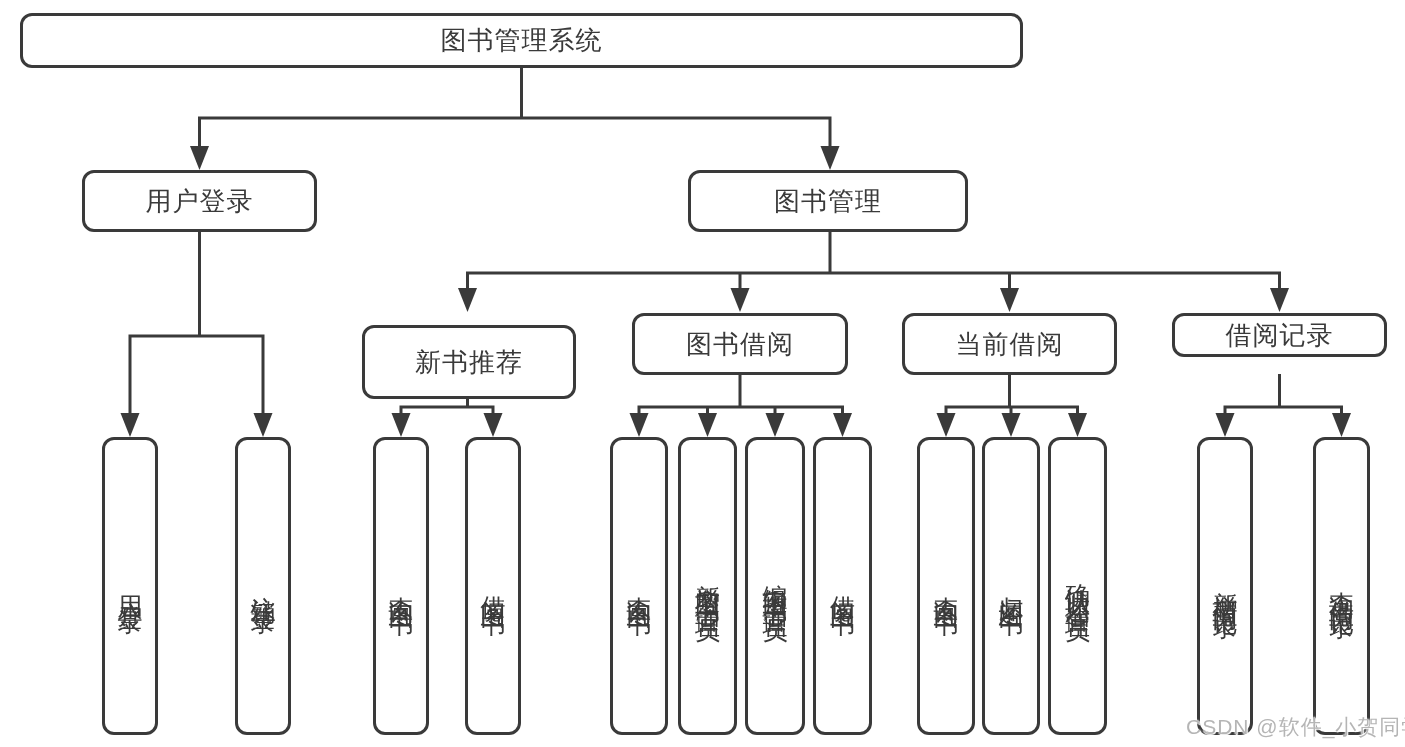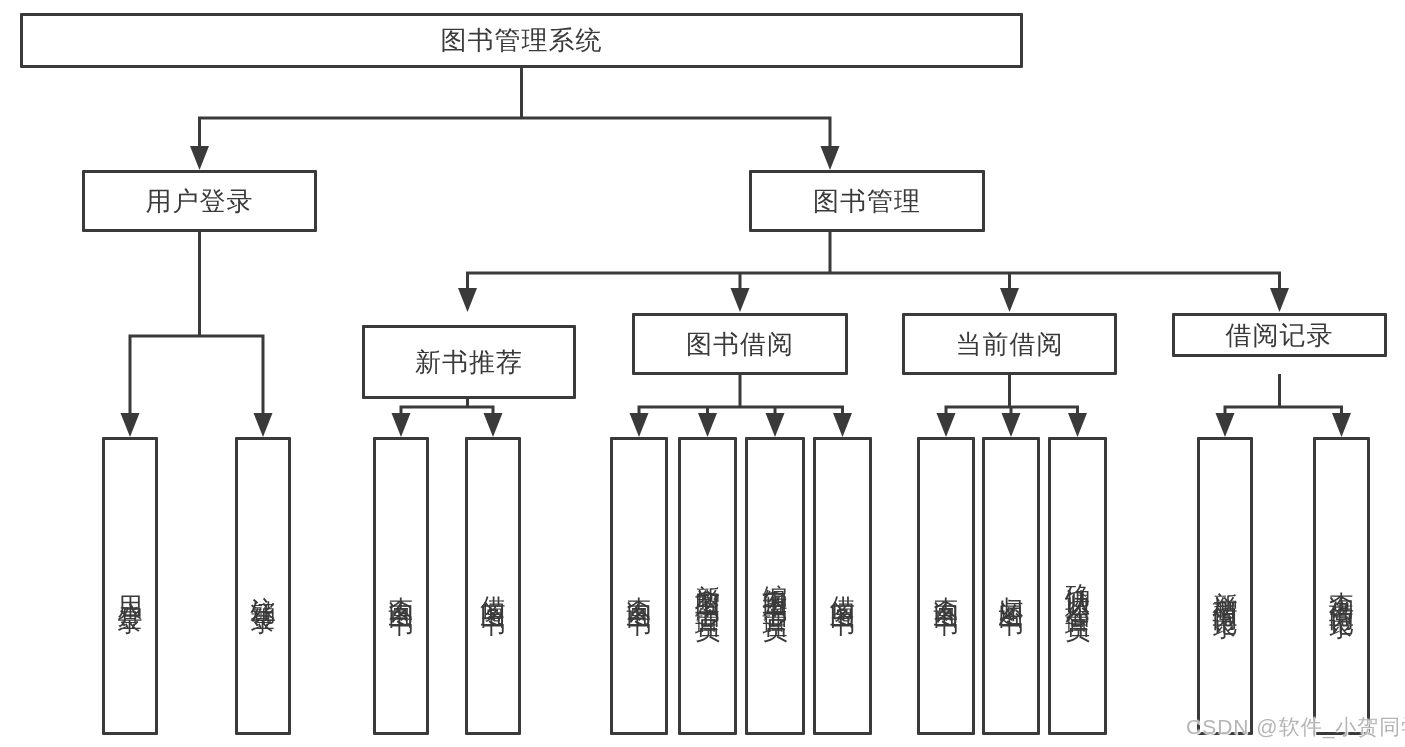--- a/index.html
+++ b/index.html
@@ -5,21 +5,21 @@
   html,body{margin:0;padding:0;background:#ffffff;}
   .canvas{
     position:relative;width:1405px;height:747px;background:#ffffff;overflow:hidden;
     font-family:"Liberation Sans","DejaVu Sans",sans-serif;
   }
   svg.connectors{position:absolute;left:0;top:0;width:1405px;height:747px;}
   .ln{fill:none;stroke:#3a3a3a;stroke-width:3;}
   .ar{fill:#3a3a3a;stroke:none;}
   .box{
     position:absolute;box-sizing:border-box;background:#ffffff;
-    border:3px solid #3a3a3a;border-radius:1px;
+    border:3px solid #3a3a3a;border-radius:12px;
     display:flex;align-items:center;justify-content:center;
     color:#3a3a3a;
   }
   .hbox{font-size:26px;letter-spacing:1px;white-space:nowrap;}
   .vbox{
     writing-mode:vertical-rl;text-orientation:mixed;
     font-size:25px;letter-spacing:5px;line-height:1.15;
   }
   .watermark{
     position:absolute;left:1186px;top:713px;z-index:5;
@@ -84,21 +84,21 @@
     <polygon class="ar" points="936.5,413 955.5,413 946,437"></polygon>
     <polygon class="ar" points="1001.5,413 1020.5,413 1011,437"></polygon>
     <polygon class="ar" points="1068,413 1087,413 1077.5,437"></polygon>
     <polygon class="ar" points="1215.5,413 1234.5,413 1225,437"></polygon>
     <polygon class="ar" points="1332,413 1351,413 1341.5,437"></polygon>
   </svg>
 
   <div class="box hbox" style="left:20px;top:13px;width:1003px;height:55px">图书管理系统</div>
 
   <div class="box hbox" style="left:82px;top:170px;width:235px;height:62px">用户登录</div>
-  <div class="box hbox" style="left:749px;top:170px;width:236px;height:62px">图书管理</div>
+  <div class="box hbox" style="left:688px;top:170px;width:280px;height:62px">图书管理</div>
 
   <div class="box hbox" style="left:362px;top:325px;width:214px;height:74px">新书推荐</div>
   <div class="box hbox" style="left:902px;top:313px;width:215px;height:62px">当前借阅</div>
   <div class="box hbox" style="left:632px;top:313px;width:216px;height:62px">图书借阅</div>
   <div class="box hbox" style="left:1172px;top:313px;width:215px;height:44px">借阅记录</div>
 
   <div class="box vbox" style="left:102px;top:437px;width:56px;height:298px">用户登录</div>
   <div class="box vbox" style="left:235px;top:437px;width:56px;height:298px">注销登录</div>
 
   <div class="box vbox" style="left:373px;top:437px;width:56px;height:298px">查询图书</div>

